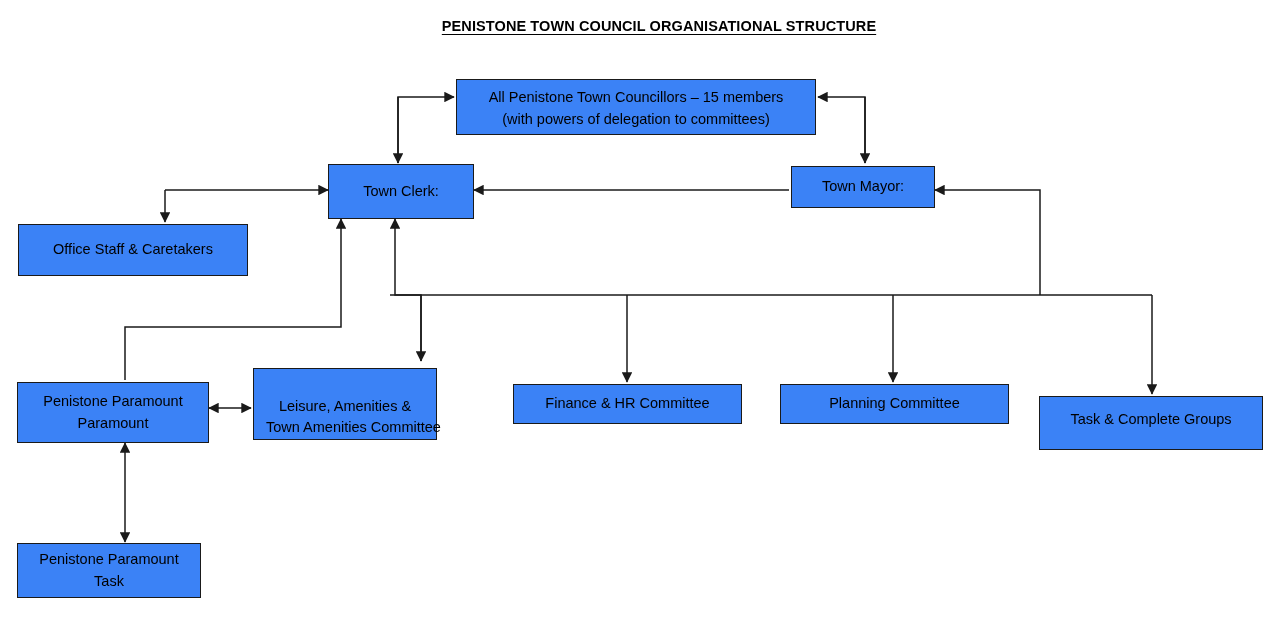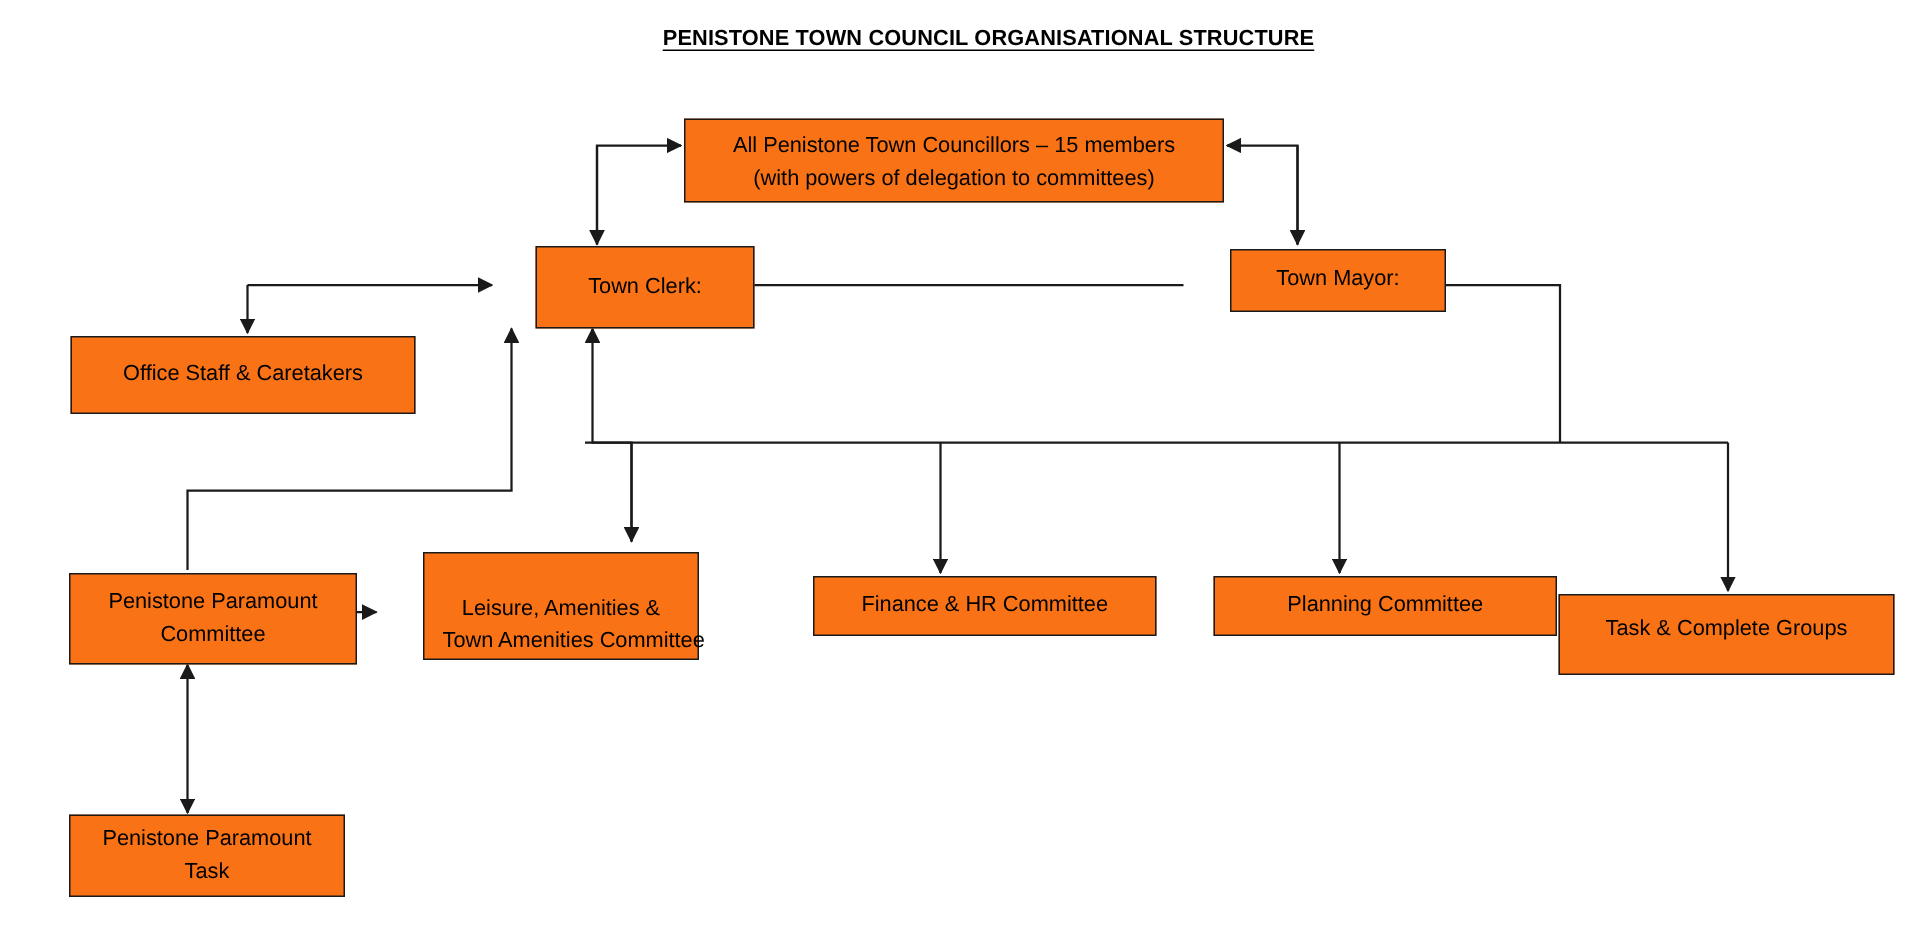--- a/index.html
+++ b/index.html
@@ -36,30 +36,30 @@
     font-weight: bold;
     letter-spacing: .1px;
     text-decoration: underline;
     text-underline-offset: 3px;
     padding-left: 19px;
   }
   .node {
     position: absolute;
     box-sizing: border-box;
     border: 1.6px solid #1a1a1a;
-    background: #f97316;
+    background: #3b82f6;
     display: flex;
     justify-content: center;
     font-size: 14.5px;
     line-height: 1.5;
     text-align: center;
     padding: 0 12px;
     z-index: 2;
   }
-  .node.mid { align-items: center; margin-left: 29px; }
+  .node.mid { align-items: center; }
   .node.top { align-items: flex-start; padding-top: 7px; }
   .node .lines { width: 100%; }
   .node .lines span { display: block; white-space: nowrap; }
 </style>
 </head>
 <body>
 
 <div id="canvas">
 
   <div class="title">PENISTONE TOWN COUNCIL ORGANISATIONAL STRUCTURE</div>
@@ -129,21 +129,21 @@
 
   <div class="node mid" style="left:18px; top:224px; width:230px; height:52px;">
     <div class="lines">
       <span>Office Staff &amp; Caretakers</span>
     </div>
   </div>
 
   <div class="node mid" style="left:17px; top:382px; width:192px; height:61px;">
     <div class="lines">
       <span>Penistone Paramount</span>
-      <span>Committee</span>
+      <span>Paramount</span>
     </div>
   </div>
 
   <div class="node mid" style="left:253px; top:368px; width:184px; height:72px;align-items:flex-end;">
     <div class="lines">
       <span>Leisure, Amenities &amp;</span>
       <span>Town Amenities Committee</span>
     </div>
   </div>
 

